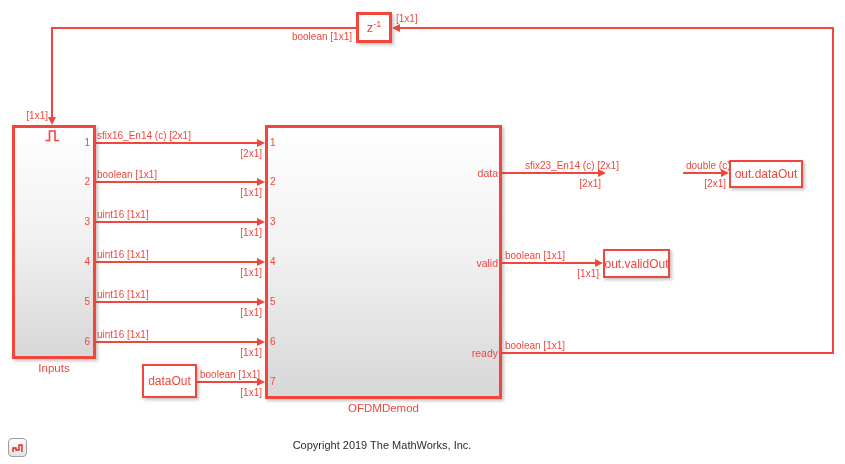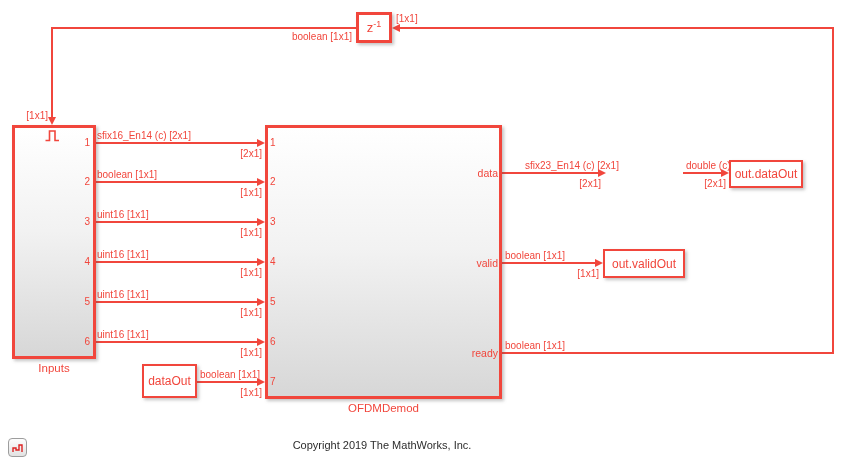--- a/index.html
+++ b/index.html
@@ -108,21 +108,21 @@
 
   <div class="blk delay" style="left:356px; top:12px; width:36px; height:31px;">
     <span><span>z</span><sup>-1</sup></span>
   </div>
 
 
   <div class="blk" style="left:729px; top:160px; width:74px; height:28px;">
     <span>out.dataOut</span>
   </div>
 
-  <div class="blk" style="left:603px; top:249px; width:82px; height:29px;">
+  <div class="blk" style="left:603px; top:249px; width:67px; height:29px;">
     <span>out.validOut</span>
   </div>
 
   <div class="blk" style="left:142px; top:364px; width:55px; height:34px;">
     <span>dataOut</span>
   </div>
 
   <div class="pnum rt" style="left:70px; top:137px; width:20px;">1</div>
   <div class="pnum rt" style="left:70px; top:176px; width:20px;">2</div>
   <div class="pnum rt" style="left:70px; top:216px; width:20px;">3</div>

